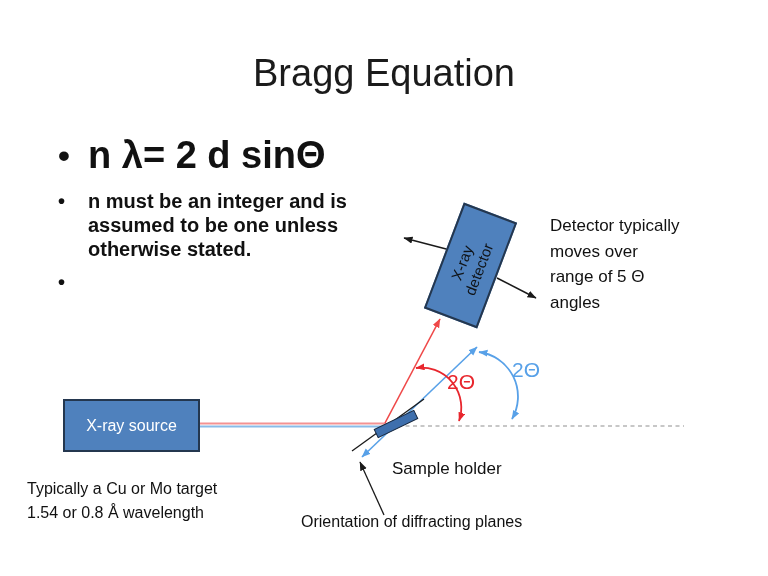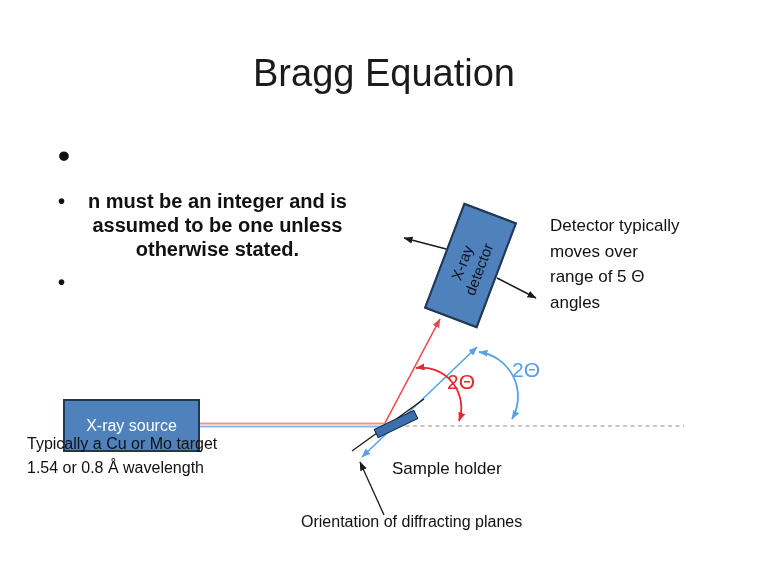--- a/index.html
+++ b/index.html
@@ -11,23 +11,23 @@
   .title{
     left:0;top:52px;width:768px;text-align:center;
     font-size:38px;line-height:42px;color:#1b1b1b;font-weight:400;
   }
   .eq-row{left:58px;top:131px;display:flex;align-items:flex-start;}
   .eq-bullet{font-size:34px;font-weight:700;width:30px;line-height:48px;}
   .eq-text{font-size:38px;font-weight:700;line-height:48px;letter-spacing:0;}
   .bullets{left:58px;top:189px;display:flex;flex-direction:column;gap:9px;}
   .b-item{display:flex;align-items:flex-start;}
   .b-bullet{font-size:20px;font-weight:700;width:30px;line-height:24px;}
-  .b-text{font-size:20px;font-weight:700;line-height:24px;white-space:pre-line;text-align:center;}
+  .b-text{font-size:20px;font-weight:700;line-height:24px;white-space:pre-line;}
   .note{left:550px;top:213px;font-size:17px;line-height:25.5px;white-space:pre-line;}
-  .caption{left:27px;top:432px;font-size:16px;line-height:23.5px;white-space:pre-line;}
+  .caption{left:27px;top:477px;font-size:16px;line-height:23.5px;white-space:pre-line;}
   .sample-label{left:392px;top:459px;font-size:17px;}
   .orient-label{left:301px;top:513px;font-size:16px;}
   .angle{font-size:21px;line-height:22px;}
   .angle-red{left:447px;top:371px;color:var(--red-strong,#e8262d);}
   .angle-blue{left:512px;top:359px;color:var(--blue-line,#58a1e8);}
   .shape{background:var(--shape-fill,#4f81bd);border:2px solid var(--shape-border,#24374f);box-sizing:border-box;}
   .detector{left:442px;top:209px;width:57px;height:113px;transform:rotate(20.7deg);}
   .detector-label{
     position:absolute;left:50%;top:50%;transform:translate(-50%,-50%) rotate(-90deg);
     font-size:15px;line-height:18px;white-space:pre-line;text-align:center;color:#101418;width:113px;
@@ -38,20 +38,21 @@
 </style>
 </head>
 <body>
 
 <div class="slide">
 
   <div class="abs title">Bragg Equation</div>
 
   <div class="abs eq-row">
     <span class="eq-bullet">•</span>
+    <span class="eq-text">n λ= 2 d sinΘ</span>
   </div>
 
   <div class="abs bullets">
     <div class="b-item">
       <span class="b-bullet">•</span>
       <span class="b-text">n must be an integer and is
 assumed to be one unless
 otherwise stated.</span>
     </div>
     <div class="b-item">

